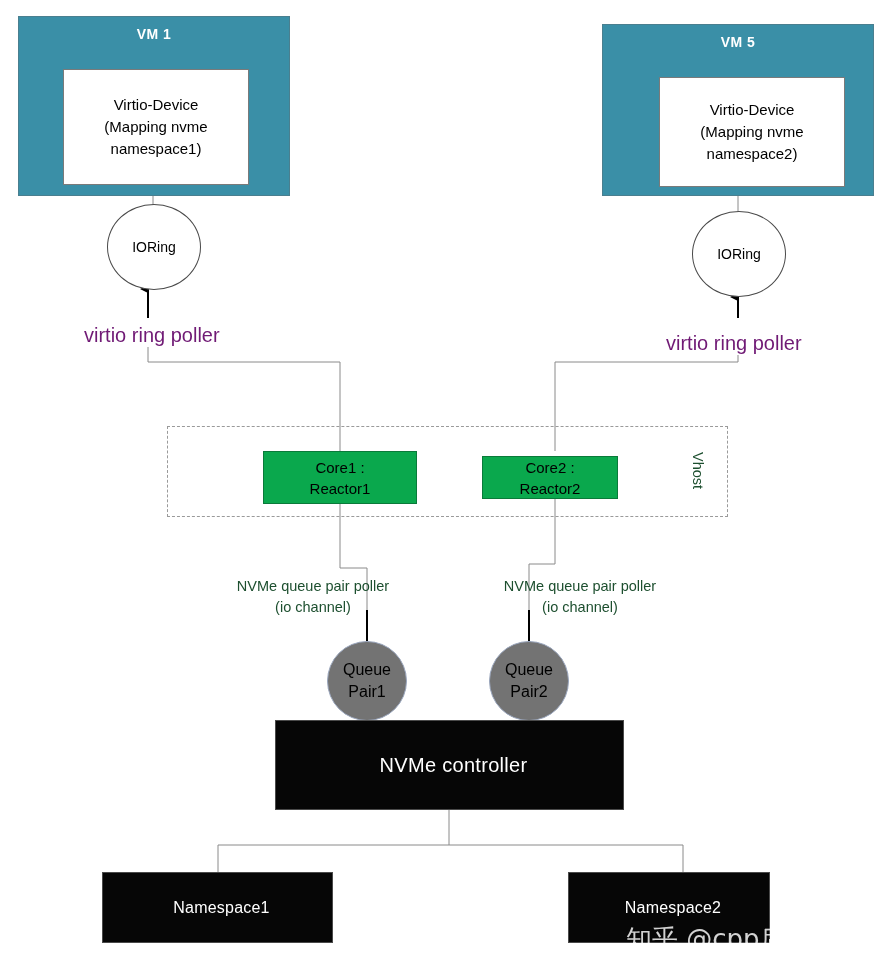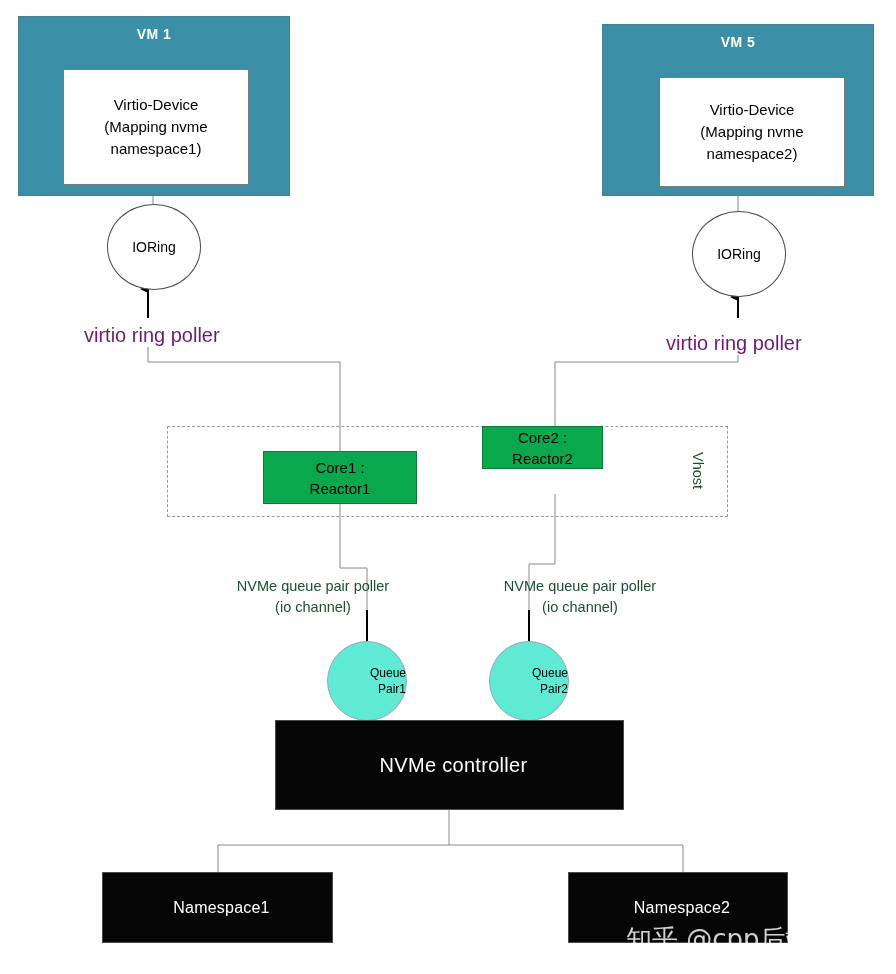--- a/index.html
+++ b/index.html
@@ -100,28 +100,28 @@
     flex-direction: column;
     align-items: center;
     justify-content: center;
     font-size: 15px;
     line-height: 1.4;
     color: #000000;
     text-align: center;
   }
   .qp-circle {
     position: absolute;
-    background: #5eead4;
+    background: #737373;
     border: 1px solid #9aa6bd;
     border-radius: 50%;
     display: flex;
     flex-direction: column;
-    align-items: flex-end;
-    justify-content: center;
-    font-size: 12px;
+    align-items: center;
+    justify-content: center;
+    font-size: 16px;
     line-height: 1.35;
     color: #000000;
     box-sizing: border-box;
     z-index: 3;
   }
   .black-box {
     position: absolute;
     background: #060606;
     border: 1px solid #4a4a4a;
     box-sizing: border-box;
@@ -222,21 +222,21 @@
   <div class="poller-label" style="left:664px; top:332px;">virtio ring poller</div>
 
   <div class="vhost-box" style="left:167px; top:426px; width:561px; height:91px;"></div>
   <div class="vhost-label" style="left:706px; top:452px;">Vhost</div>
 
   <div class="core-box" style="left:263px; top:451px; width:154px; height:53px;">
     <span>Core1 :</span>
     <span>Reactor1</span>
   </div>
 
-  <div class="core-box" style="left:482px; top:426px; width:121px; height:43px;">
+  <div class="core-box" style="left:482px; top:456px; width:136px; height:43px;">
     <span>Core2 :</span>
     <span>Reactor2</span>
   </div>
 
   <div class="nvme-poller" style="left:213px; top:576px; width:200px;">
     <div>NVMe queue pair poller</div>
     <div>(io channel)</div>
   </div>
 
   <div class="nvme-poller" style="left:480px; top:576px; width:200px;">
@@ -255,19 +255,19 @@
   </div>
 
   <div class="black-box" style="left:275px; top:720px; width:349px; height:90px;">
     <span class="ctrl-label">NVMe controller</span>
   </div>
 
   <div class="black-box" style="left:102px; top:872px; width:231px; height:71px;">
     <span class="ns-label">Namespace1</span>
   </div>
 
-  <div class="black-box" style="left:568px; top:872px; width:220px; height:71px;">
+  <div class="black-box" style="left:568px; top:872px; width:202px; height:71px;">
     <span class="ns-label">Namespace2</span>
   </div>
 
   <div class="watermark" style="left:616px; top:922px;">知乎 @cpp后端技术</div>
 
 </div>
 
 </body></html>

